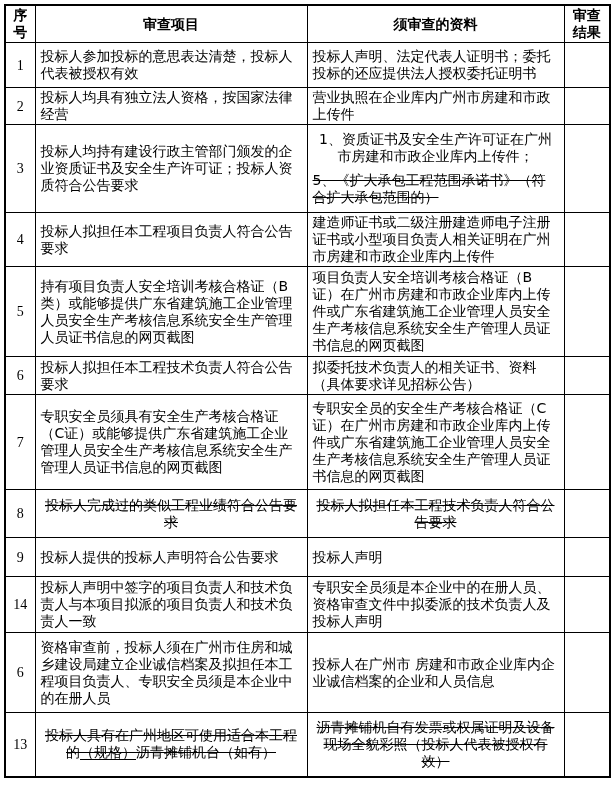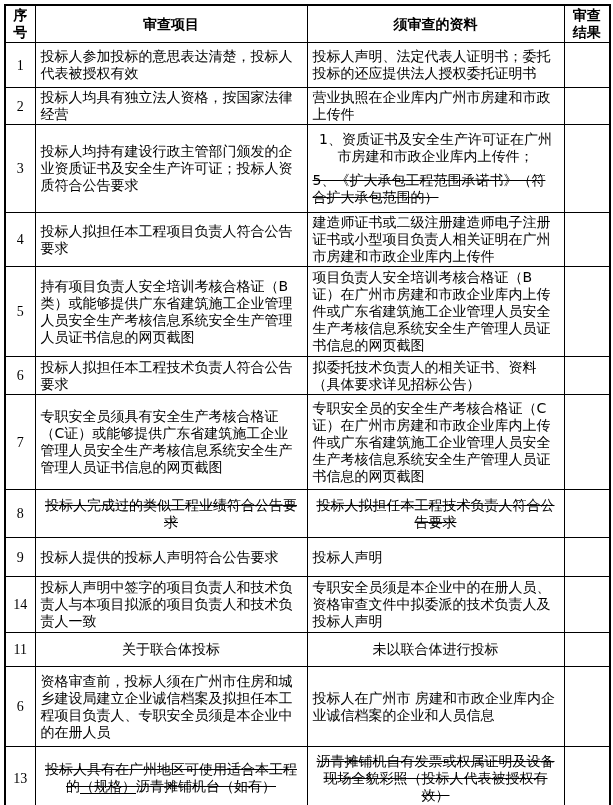--- a/index.html
+++ b/index.html
@@ -119,26 +119,20 @@
         <td><span>投标人提供的投标人声明符合公告要求</span></td>
         <td><span>投标人声明</span></td>
         <td class="res"></td>
       </tr>
       <tr style="height:56px">
         <td class="no">14</td>
         <td><span>投标人声明中签字的项目负责人和技术负责人与本项目拟派的项目负责人和技术负责人一致</span></td>
         <td><span>专职安全员须是本企业中的在册人员、资格审查文件中拟委派的技术负责人及投标人声明</span></td>
         <td class="res"></td>
       </tr>
-      <tr style="height:34px">
-        <td class="no">11</td>
-        <td class="center"><span class="ul">关于联合体投标</span></td>
-        <td class="center"><span class="ul">未以联合体进行投标</span></td>
-        <td class="res"></td>
-      </tr>
       <tr style="height:80px">
         <td class="no">6</td>
         <td><span>资格审查前，投标人须在广州市住房和城乡建设局建立企业诚信档案及拟担任本工程项目负责人、专职安全员须是本企业中的在册人员</span></td>
         <td><span>投标人在广州市 房建和市政企业库内企业诚信档案的企业和人员信息</span></td>
         <td class="res"></td>
       </tr>
       <tr style="height:64px">
         <td class="no">13</td>
         <td class="center"><span class="strike">投标人具有在广州地区可使用适合本工程的</span><span class="ul-strike">（规格）</span><span class="strike">沥青摊铺机台（如有）</span></td>
         <td class="center"><span class="strike">沥青摊铺机自有发票或权属证明及设备现场全貌彩照（投标人代表被授权有效）</span></td>

